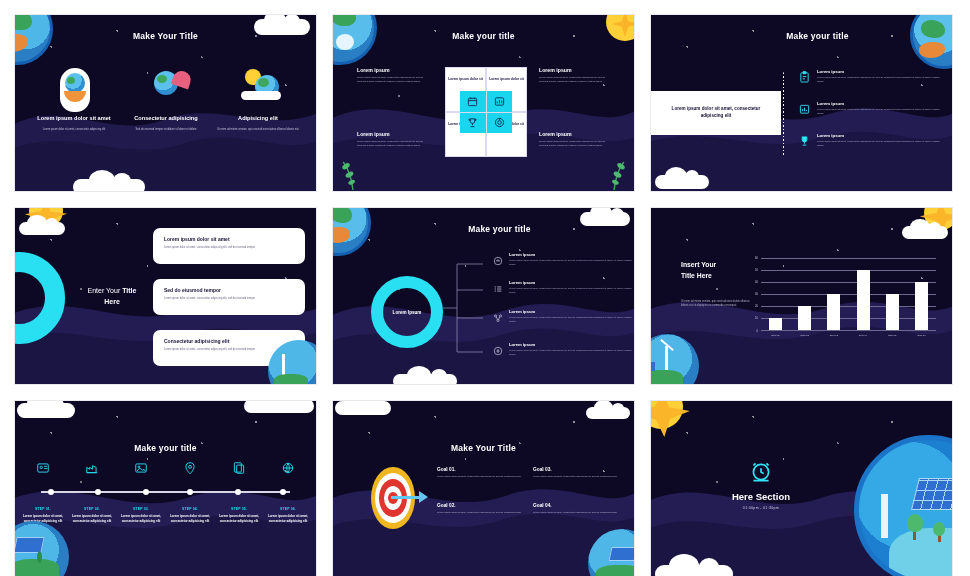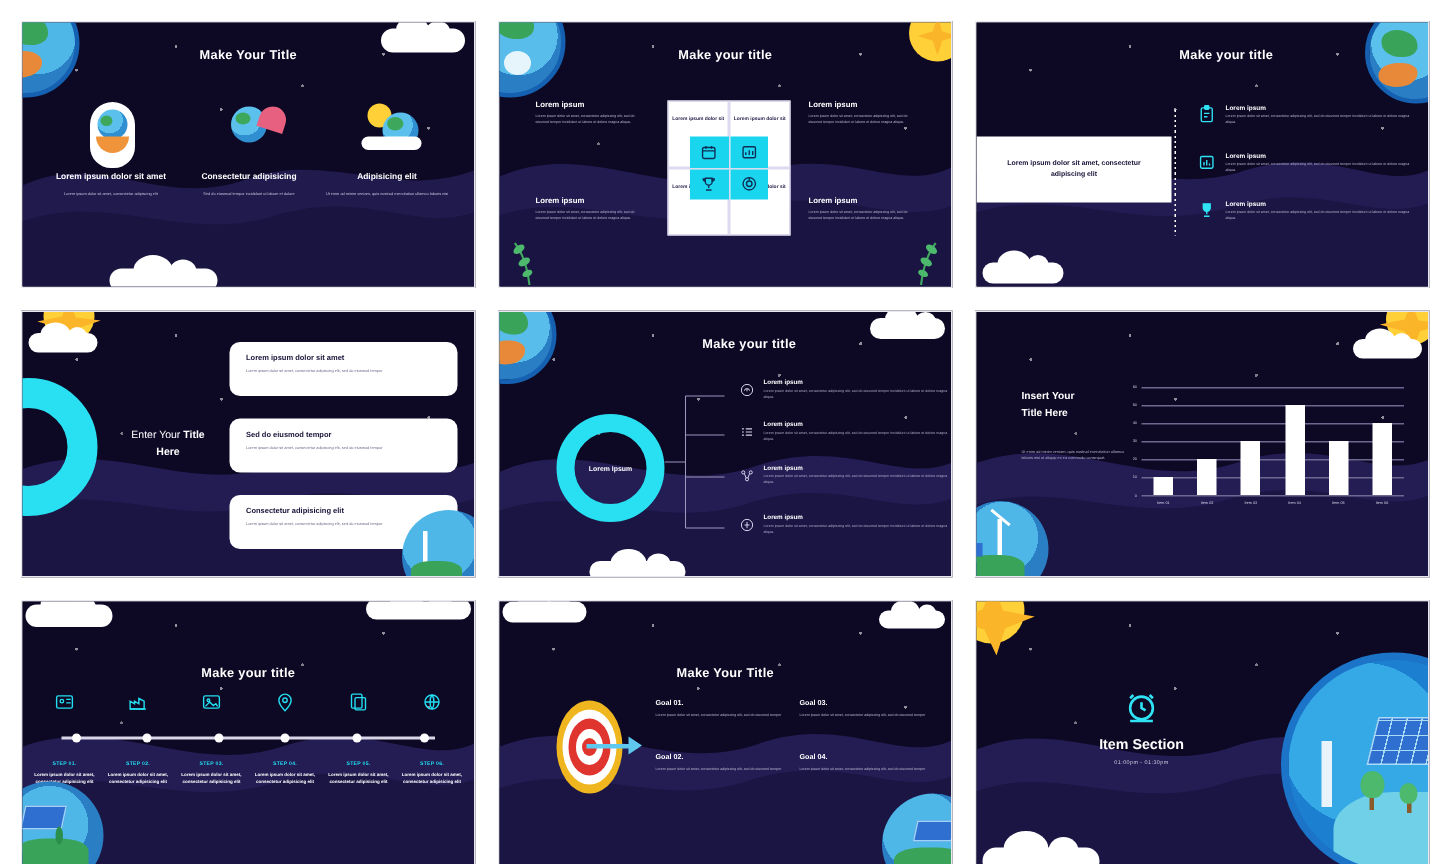--- a/index.html
+++ b/index.html
@@ -706,21 +706,21 @@
     <div style="position:absolute;left:-18px;top:-12px;width:58px;height:48px;background:#fbb528;clip-path:polygon(50% 4%,62% 38%,98% 46%,64% 62%,54% 100%,40% 64%,2% 50%,38% 36%);"></div>
 
     <div class="s9wrap">
       <div style="display:flex;justify-content:center;">
         <svg width="26" height="26" viewBox="0 0 24 24" fill="none" stroke="#2fe3f5" stroke-width="1.6">
           <circle cx="12" cy="12" r="7"></circle>
             <path d="M12 8.5V12l2.5 1.5"></path>
           <path d="M5 6 7 4M19 6l-2-2M5 20h14"></path>
         </svg>
       </div>
-      <div class="s9t">Item Section</div>
+      <div class="s9t">Here Section</div>
       <div class="s9s">01:00pm - 01:30pm</div>
     </div>
 
     <div style="position:absolute;right:-52px;top:34px;width:150px;height:150px;border-radius:50%;background:radial-gradient(circle at 36% 40%,#35a9e6 0 44%,#1c7fd0 44% 72%,#0d55a8 72% 100%);border:5px solid #1b74c8;overflow:hidden;">
       <div style="position:absolute;left:56px;top:38px;width:62px;height:32px;background:#2f6fd0;border:1.5px solid #a9dbf7;transform:skewX(-14deg);"></div>
       <div style="position:absolute;left:56px;top:38px;width:62px;height:32px;background:
             repeating-linear-gradient(90deg,transparent 0 9px,#a9dbf7 9px 10px),
             repeating-linear-gradient(0deg,transparent 0 9px,#a9dbf7 9px 10px);transform:skewX(-14deg);"></div>
       <div style="position:absolute;left:22px;top:54px;width:7px;height:44px;background:#e9f3fb;"></div>
       <div style="position:absolute;left:30px;top:88px;width:100px;height:62px;background:#6fd0e8;border-radius:40% 40% 0 0;"></div>

